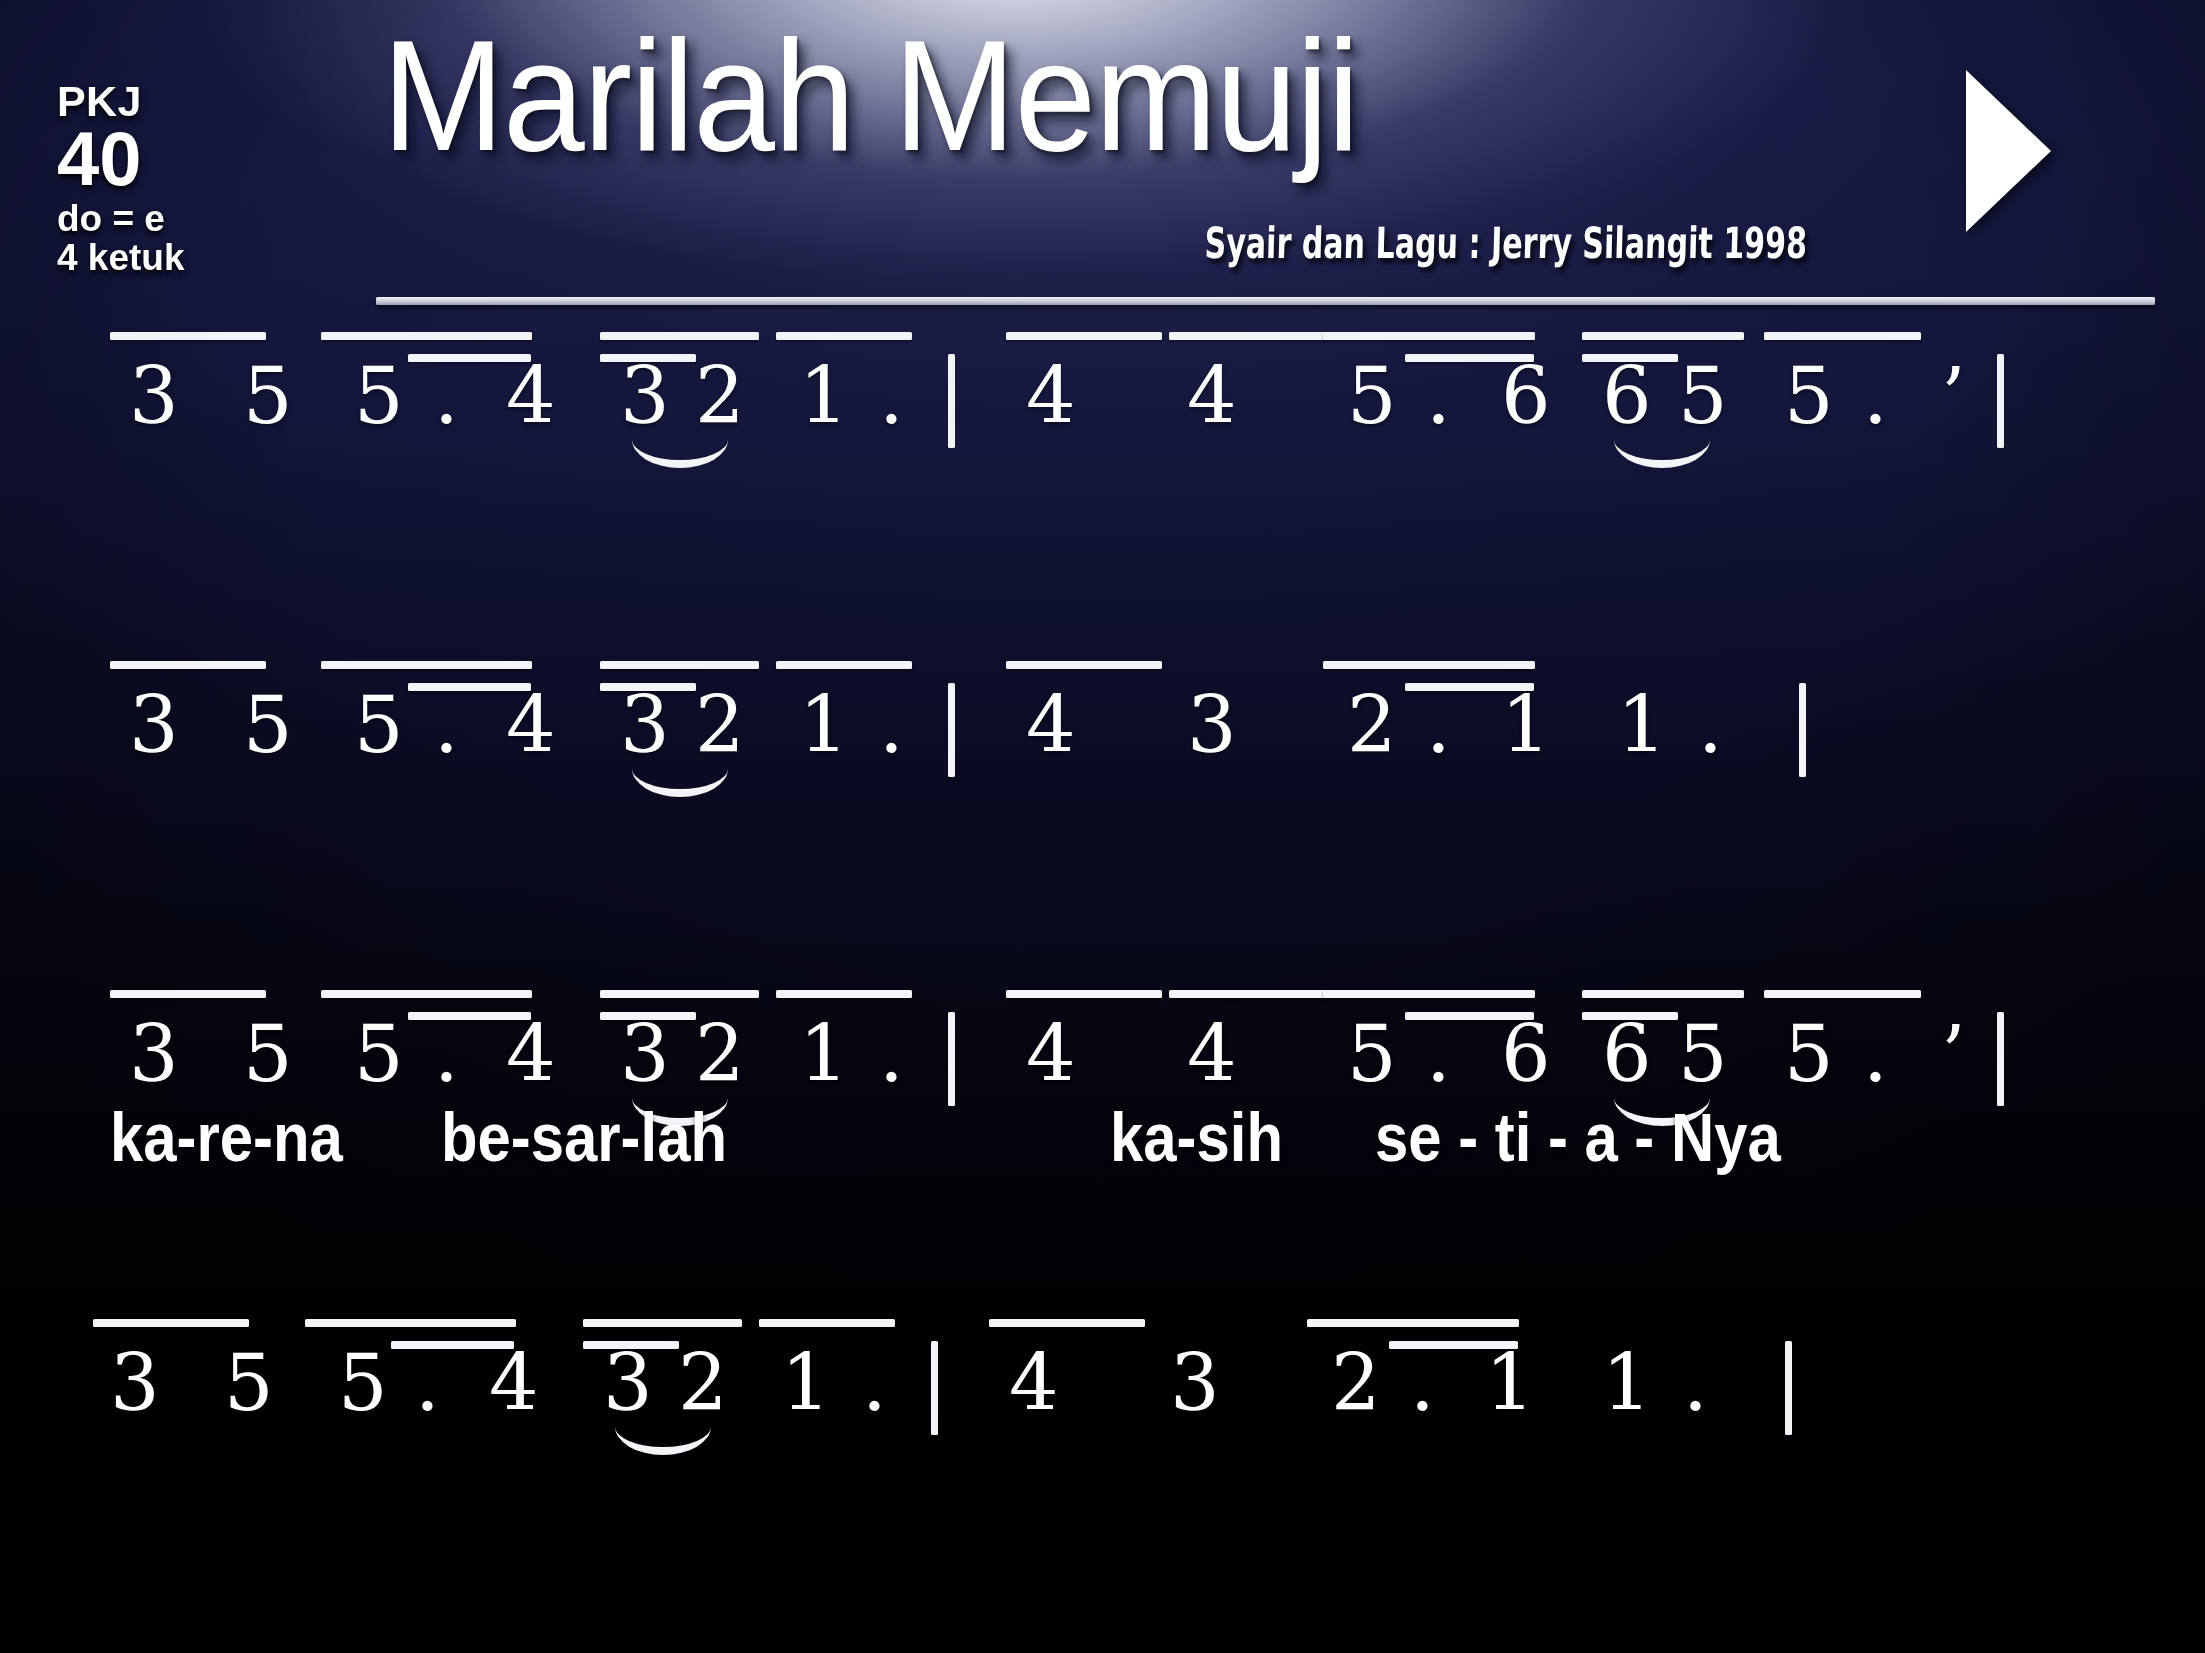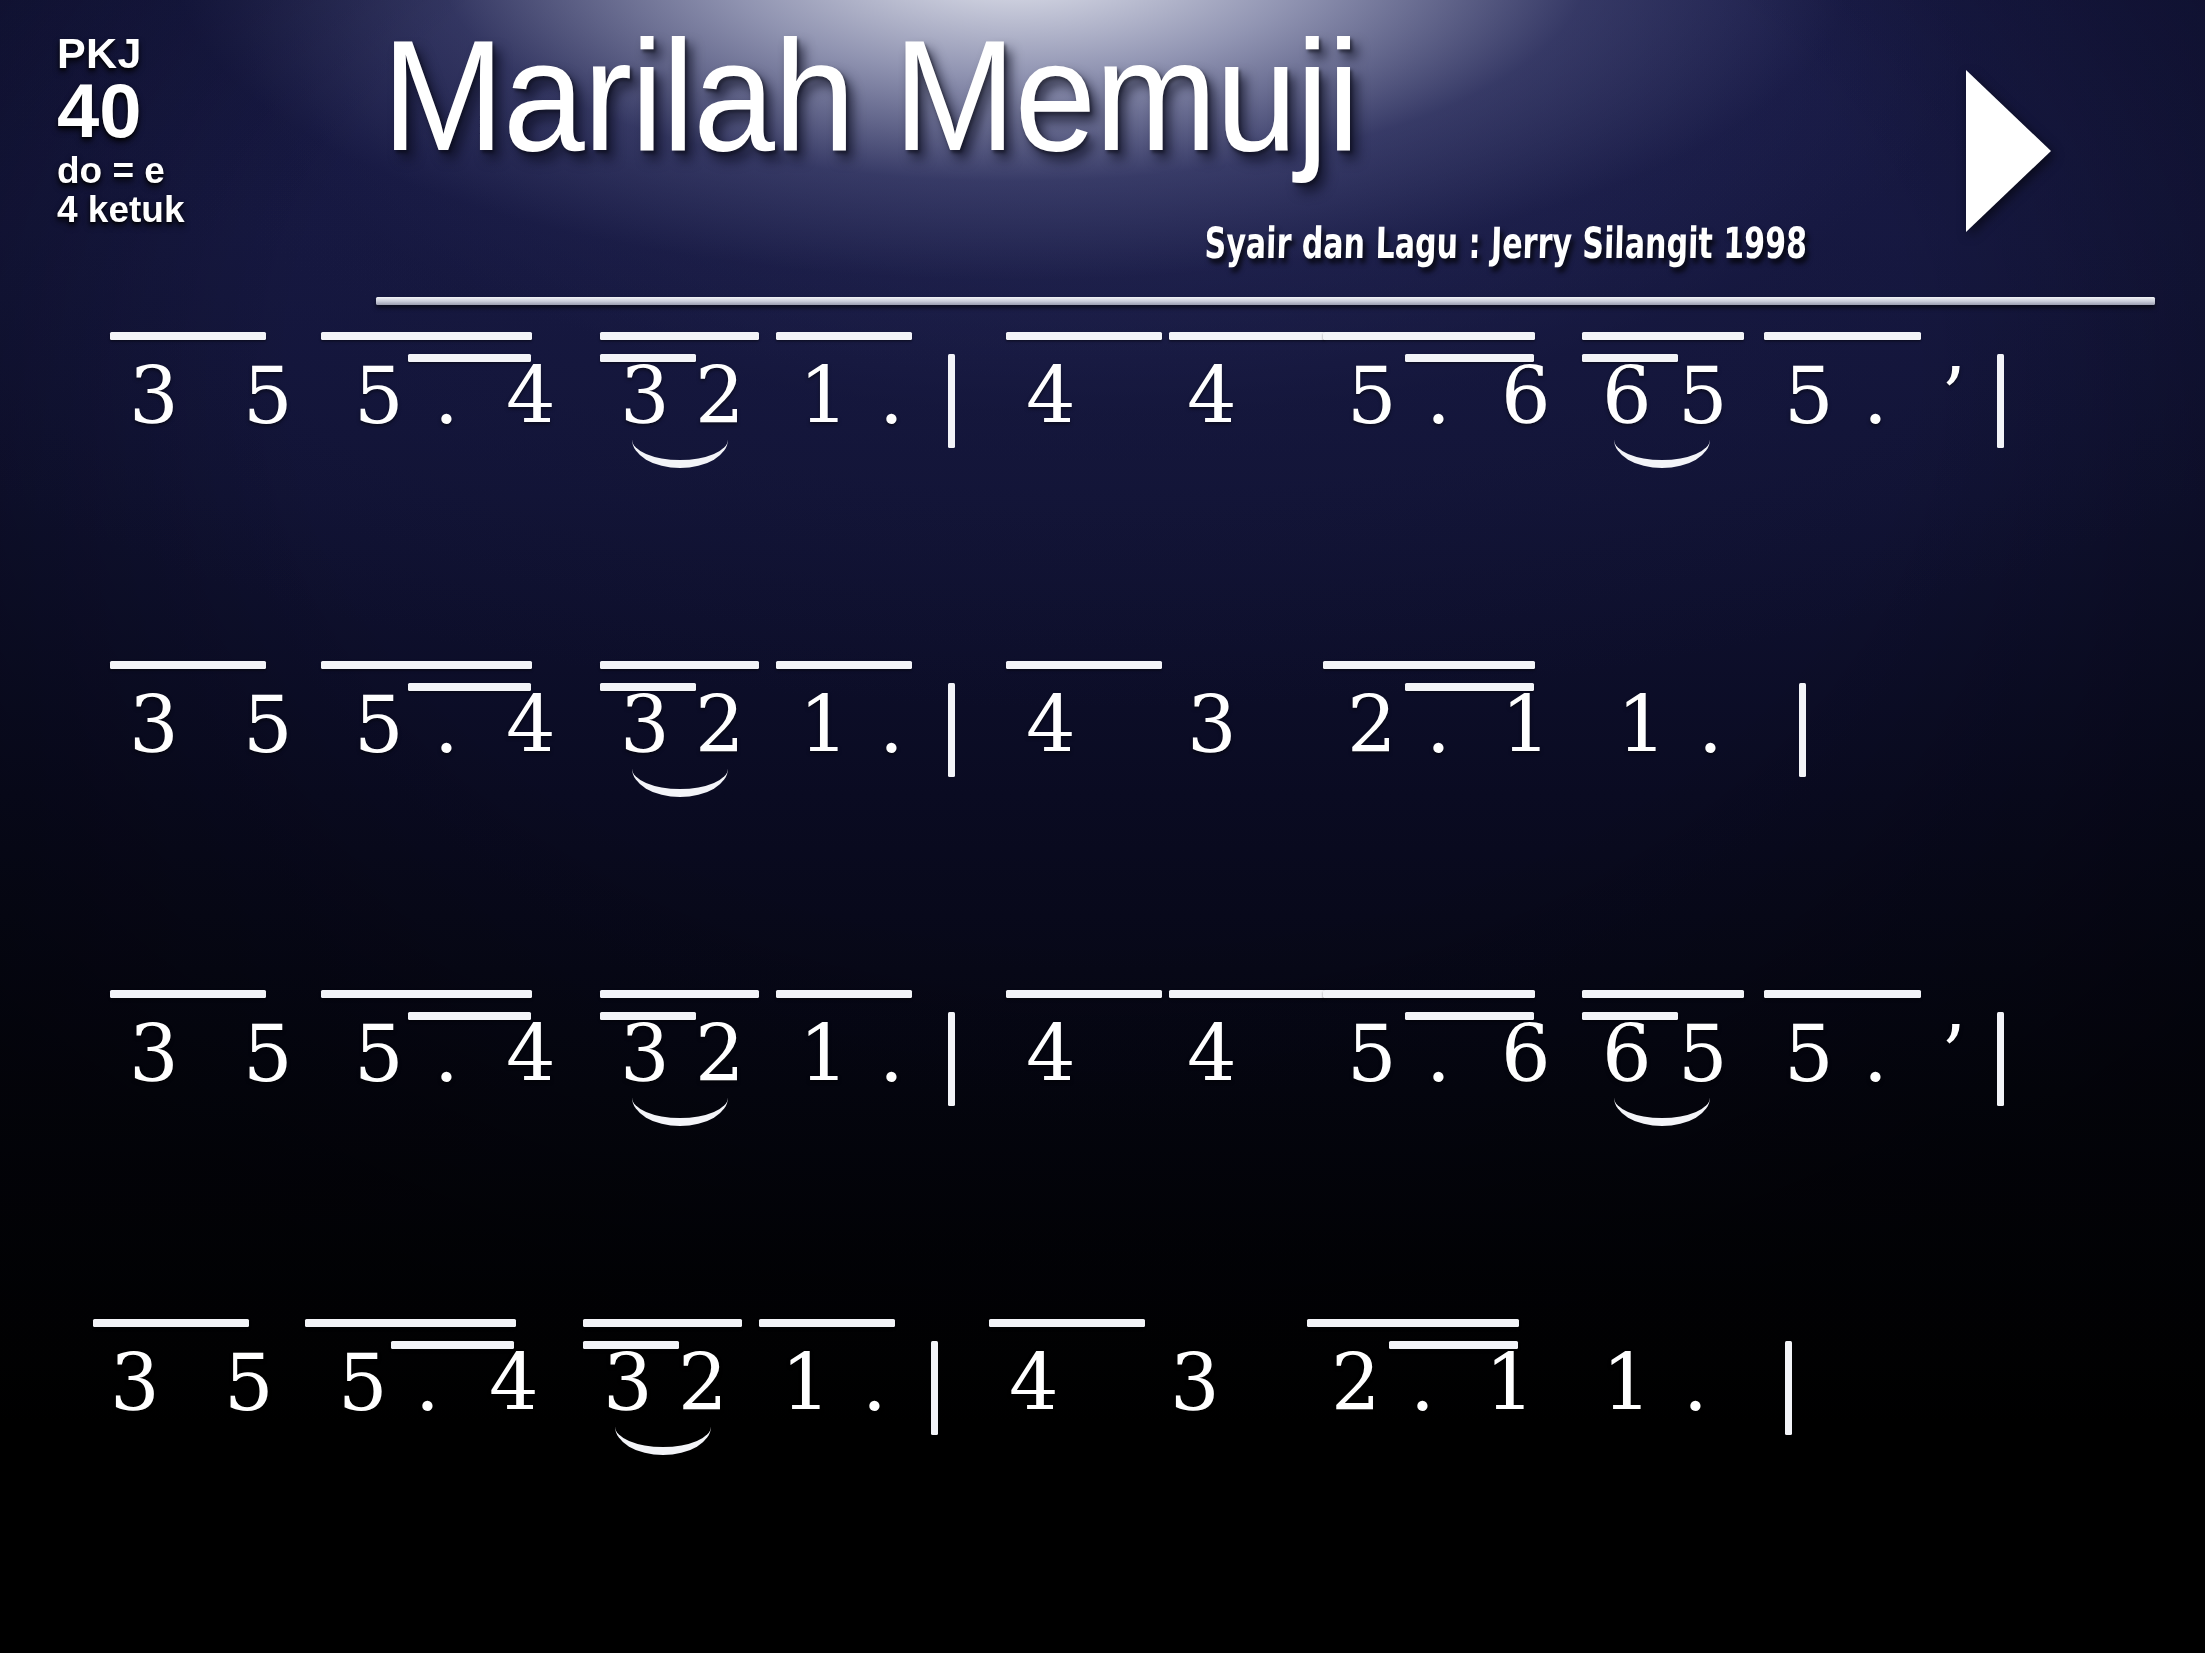--- a/index.html
+++ b/index.html
@@ -31,21 +31,21 @@
 
   
   #header { position:absolute; left:0; top:0; width:2205px; height:316px; }
 
   #meta {
     position:absolute; left:57px; top:32px;
     color:#ffffff;
     text-shadow:0 3.7px 6.6px rgba(0,0,0,0.78), 0 1.5px 2.2px rgba(0,0,0,0.6);
     line-height:1.02;
   }
-  #meta .pkj    { font-size:43px; font-weight:bold; letter-spacing:0.4px; }
+  #meta .pkj    { font-size:43px; font-weight:bold; letter-spacing:0.4px;margin-top:48px; }
   #meta .num    { font-size:76px; font-weight:bold; line-height:1.0; margin-top:-2.9px; }
   #meta .doe    { font-size:37px; font-weight:bold; margin-top:2.9px;}
   #meta .ketuk  { font-size:37px; font-weight:bold; margin-top:1.5px;}
 
   #title {
     position:absolute; left:382px; top:16px;
     width:1507px;
     font-size:158px;
     font-weight:400;
     color:#ffffff;
@@ -286,20 +286,26 @@
           <div class="tok" style="left: 1602px;">6</div>
           <div class="tok" style="left: 1678px;">5</div>
           <div class="tok" style="left: 1784px;">5</div>
           <div class="tok" style="left: 1863px;">.</div>
           <div class="tok" style="left: 1941px;">’</div>
           <div class="slur" style="left: 632px; top: 120px; width: 96px;"></div>
           <div class="slur" style="left: 1614px; top: 120px; width: 96px;"></div>
           <div class="bar" style="left: 948px;"></div>
           <div class="bar" style="left: 1997px;"></div>
         </div>
+        <div class="lyrics">
+          <div class="ly" style="left: 110px;">ka-re-na</div>
+          <div class="ly" style="left: 441px;">be-sar-lah</div>
+          <div class="ly" style="left: 1110px;">ka-sih</div>
+          <div class="ly" style="left: 1375px;">se -  ti - a - Nya</div>
+        </div>
       </div>
       <div class="system">
         <div class="notes">
           <div class="beam" style="left: 93px; top: 16px; width: 156px;"></div>
           <div class="beam" style="left: 305px; top: 16px; width: 211px;"></div>
           <div class="beam" style="left: 391px; top: 38px; width: 123px;"></div>
           <div class="beam" style="left: 583px; top: 16px; width: 159px;"></div>
           <div class="beam" style="left: 583px; top: 38px; width: 96px;"></div>
           <div class="beam" style="left: 759px; top: 16px; width: 136px;"></div>
           <div class="beam" style="left: 989px; top: 16px; width: 156px;"></div>

